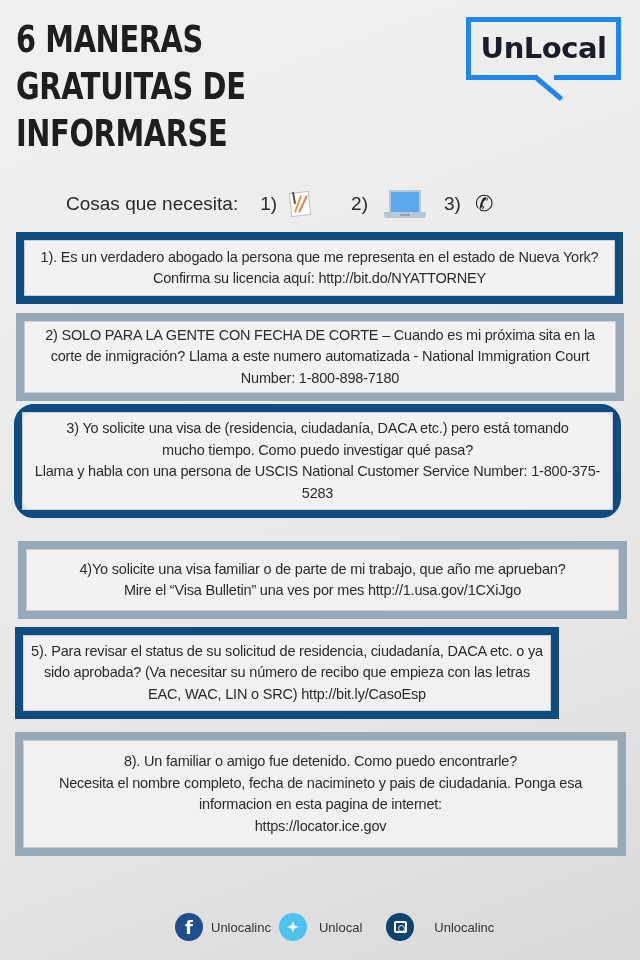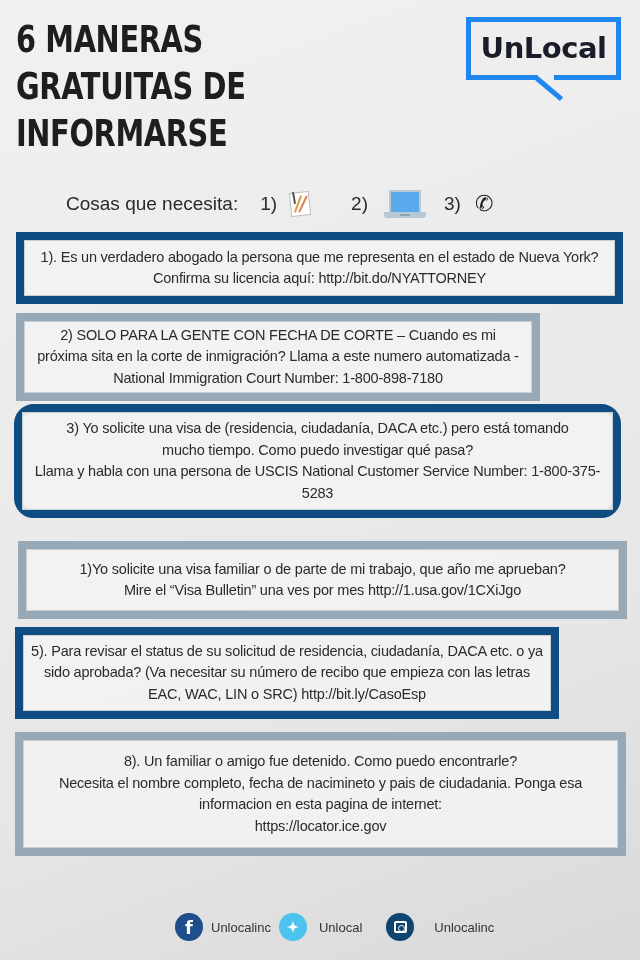--- a/index.html
+++ b/index.html
@@ -113,39 +113,39 @@
   <span class="num" style="margin-right:14px">3)</span>
   <span class="ico-phone">✆</span>
 </div>
 
 <div class="box dark" style="left:16px; top:232px; width:607px; height:72px;">
   <div class="inner">
       <span>1). Es un verdadero abogado la persona que me representa en el estado de Nueva York? Confirma su licencia aquí: http://bit.do/NYATTORNEY</span>
     </div>
 </div>
 
-<div class="box light" style="left:16px; top:313px; width:524px; height:88px;">
+<div class="box light" style="left:16px; top:313px; width:608px; height:88px;">
   <div class="inner">
       <span style="padding:0 4px">2) SOLO PARA LA GENTE CON FECHA DE CORTE – Cuando es mi próxima sita en la corte de inmigración? Llama a este numero automatizada - National Immigration Court Number: 1-800-898-7180</span>
     </div>
 </div>
 
 <div class="box dark" style="left:14px; top:404px; width:607px; height:114px;border-radius:20px;">
   <div class="inner">
     <div>
       <div style="padding:0 20px">3) Yo solicite una visa de (residencia, ciudadanía, DACA etc.) pero está tomando mucho tiempo. Como puedo investigar qué pasa?</div>
       <div>Llama y habla con una persona de USCIS National Customer Service Number: 1-800-375-5283</div>
     </div>
   </div>
 </div>
 
 <div class="box light" style="left:18px; top:541px; width:609px; height:78px;">
   <div class="inner">
     <div>
-      <div>1)Yo solicite una visa familiar o de parte de mi trabajo, que año me aprueban?</div>
+      <div>4)Yo solicite una visa familiar o de parte de mi trabajo, que año me aprueban?</div>
       <div>Mire el “Visa Bulletin” una ves por mes http://1.usa.gov/1CXiJgo</div>
     </div>
   </div>
 </div>
 
 <div class="box dark" style="left:15px; top:627px; width:544px; height:92px;">
   <div class="inner">
       <span>5). Para revisar el status de su solicitud de residencia, ciudadanía, DACA etc. o ya sido aprobada? (Va necesitar su número de recibo que empieza con las letras EAC, WAC, LIN o SRC) http://bit.ly/CasoEsp</span>
     </div>
 </div>

